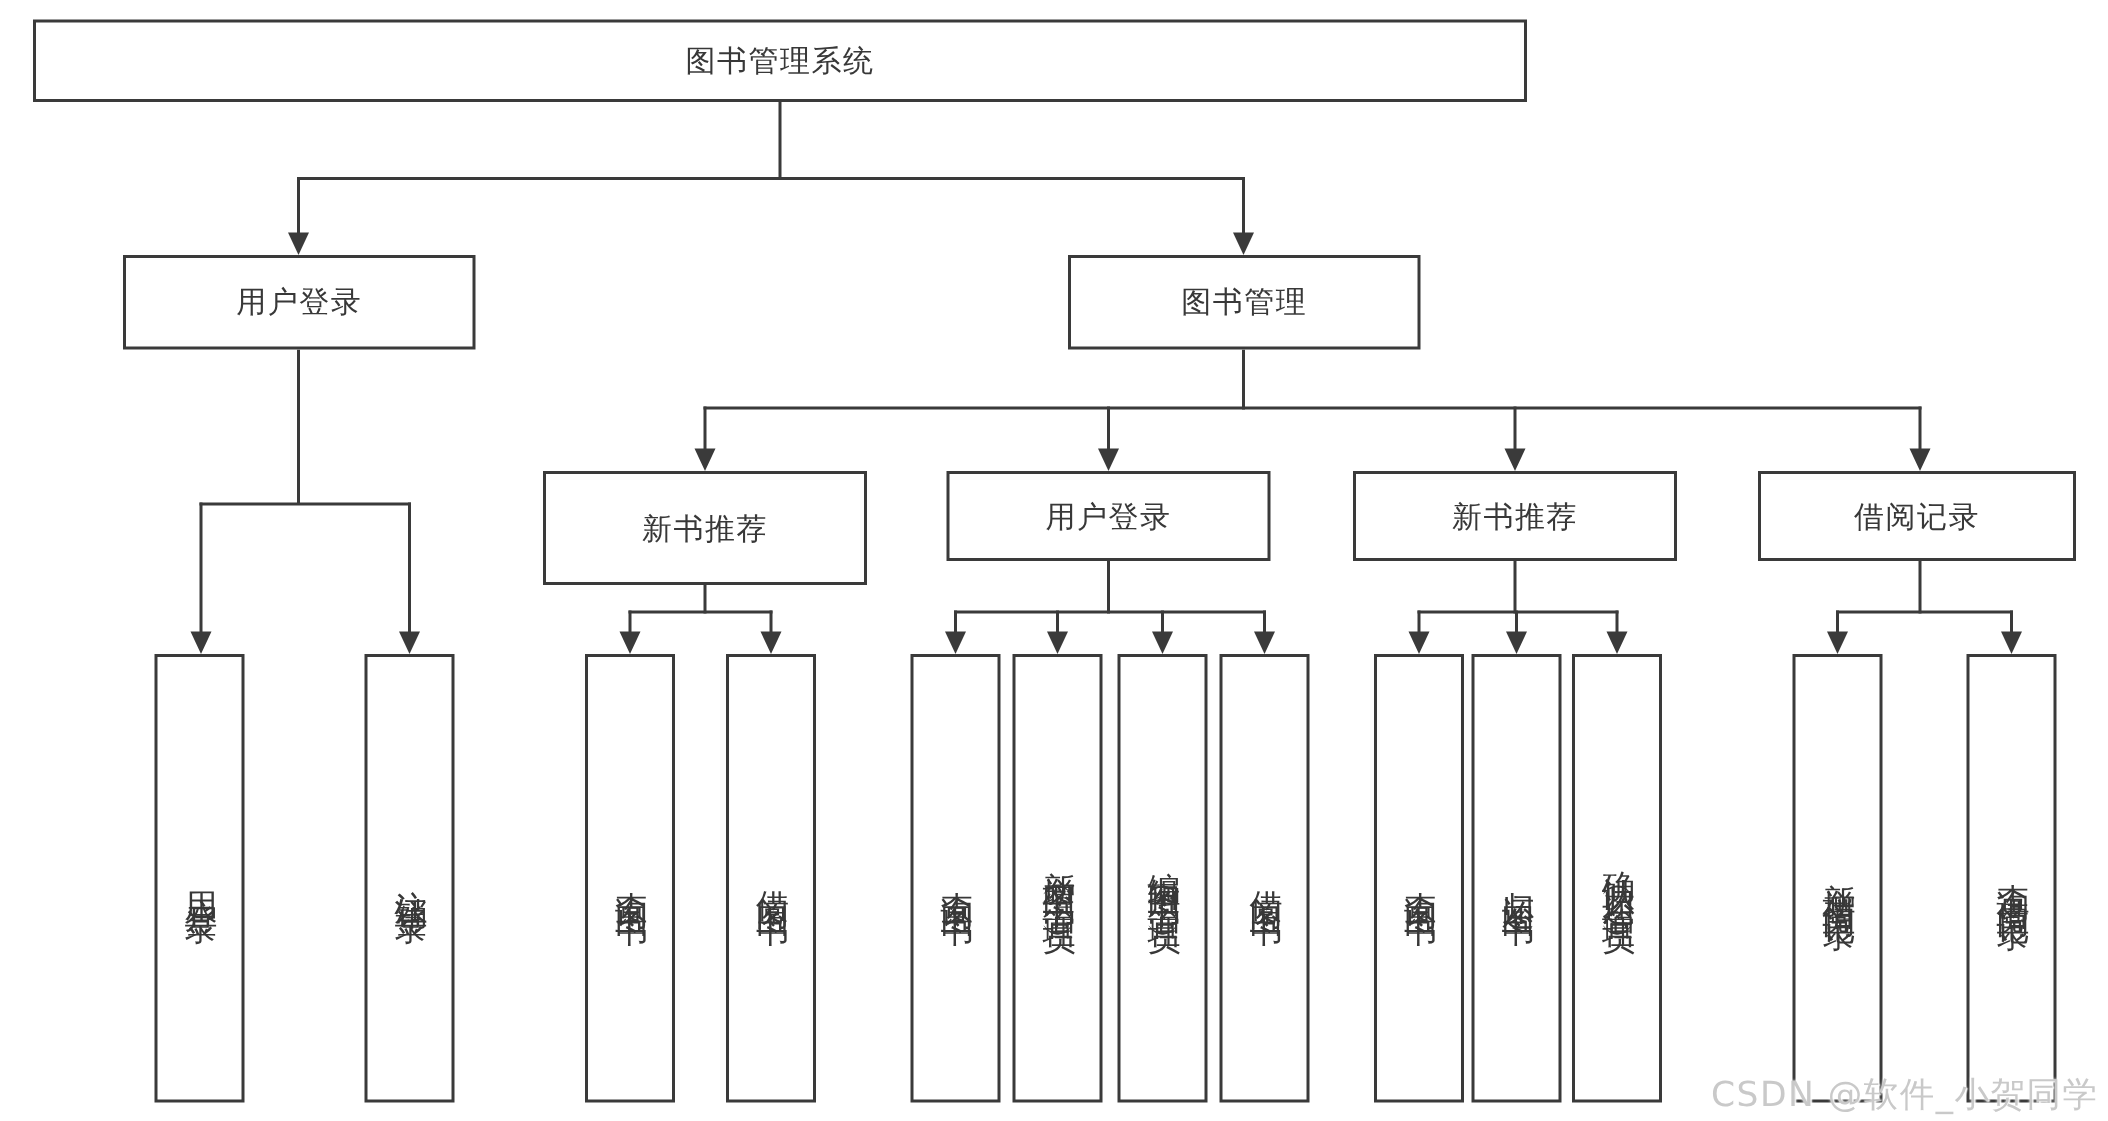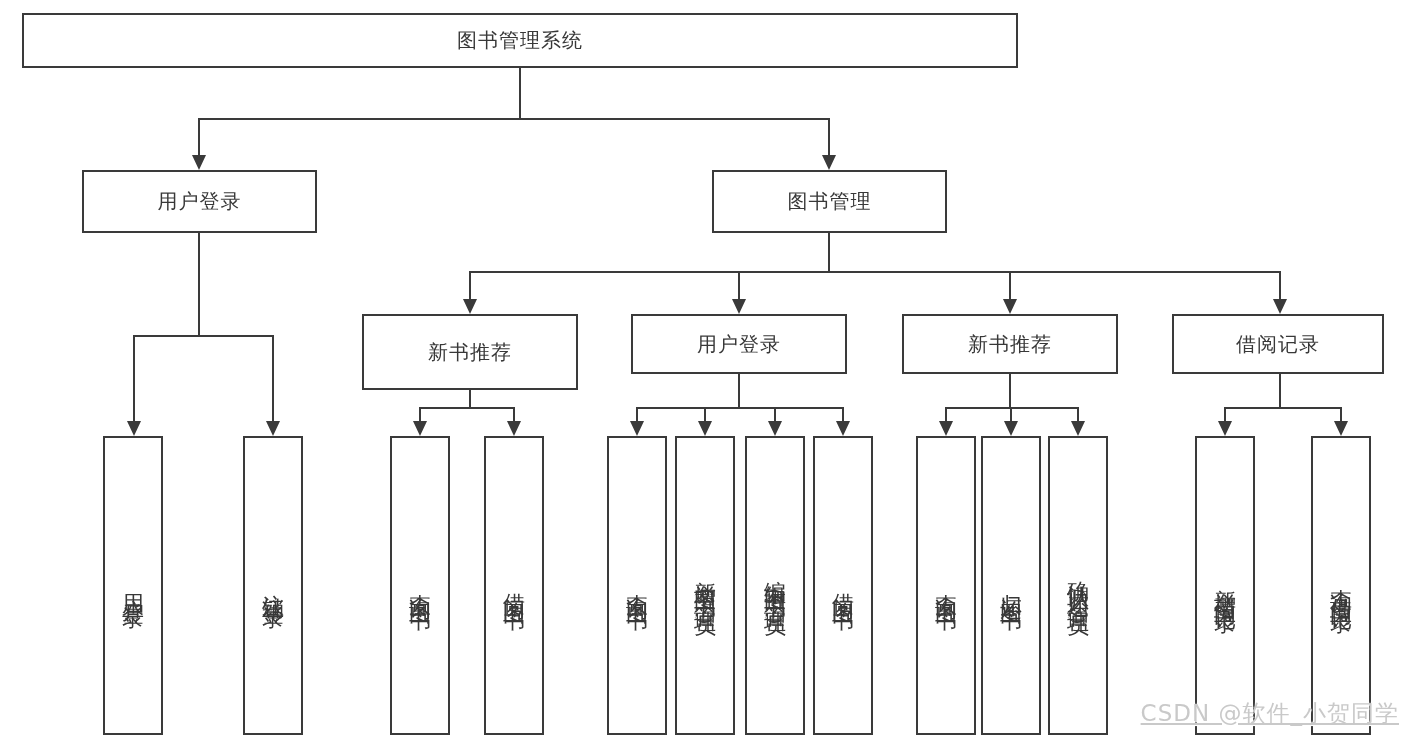--- a/index.html
+++ b/index.html
@@ -39,27 +39,26 @@
     position:absolute;
     width:0;height:0;
     border-left:7px solid transparent;
     border-right:7px solid transparent;
     border-top:15px solid #3a3a3a;
     z-index:1;
   }
   #watermark{
     position:absolute;
     right:6px;
-    bottom:18px;
+    bottom:2px;
     font-size:23px;
     color:#c9c9c9;
     text-shadow:0 0 2px #ffffff, 1px 1px 1px #ffffff;
     z-index:5;
     letter-spacing:1px;
-    text-decoration:underline;
   }
 </style>
 </head>
 <body>
 
 <div id="canvas">
 
   <div class="node hnode" style="left:22px;top:13px;width:996px;height:55px;">图书管理系统</div>
 
   <div class="node hnode" style="left:82px;top:170px;width:235px;height:63px;">用户登录</div>

